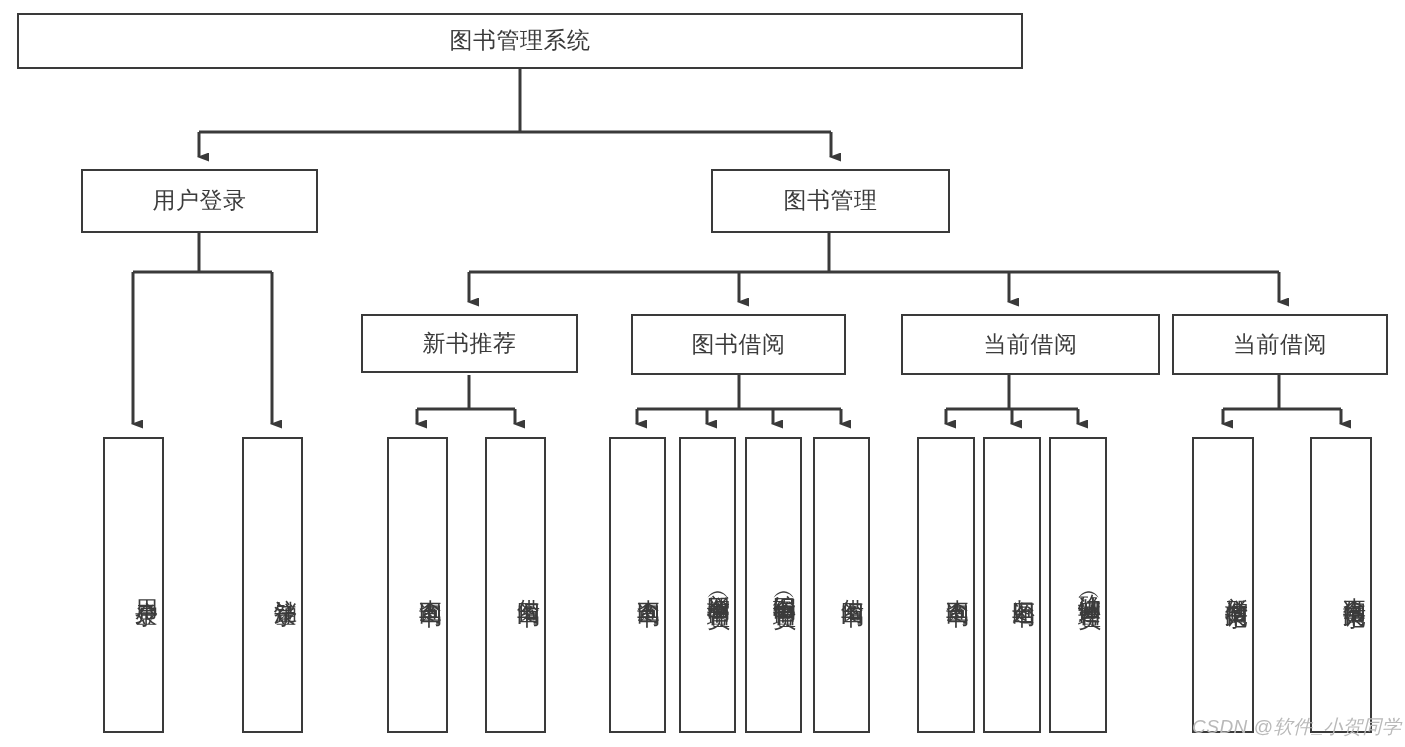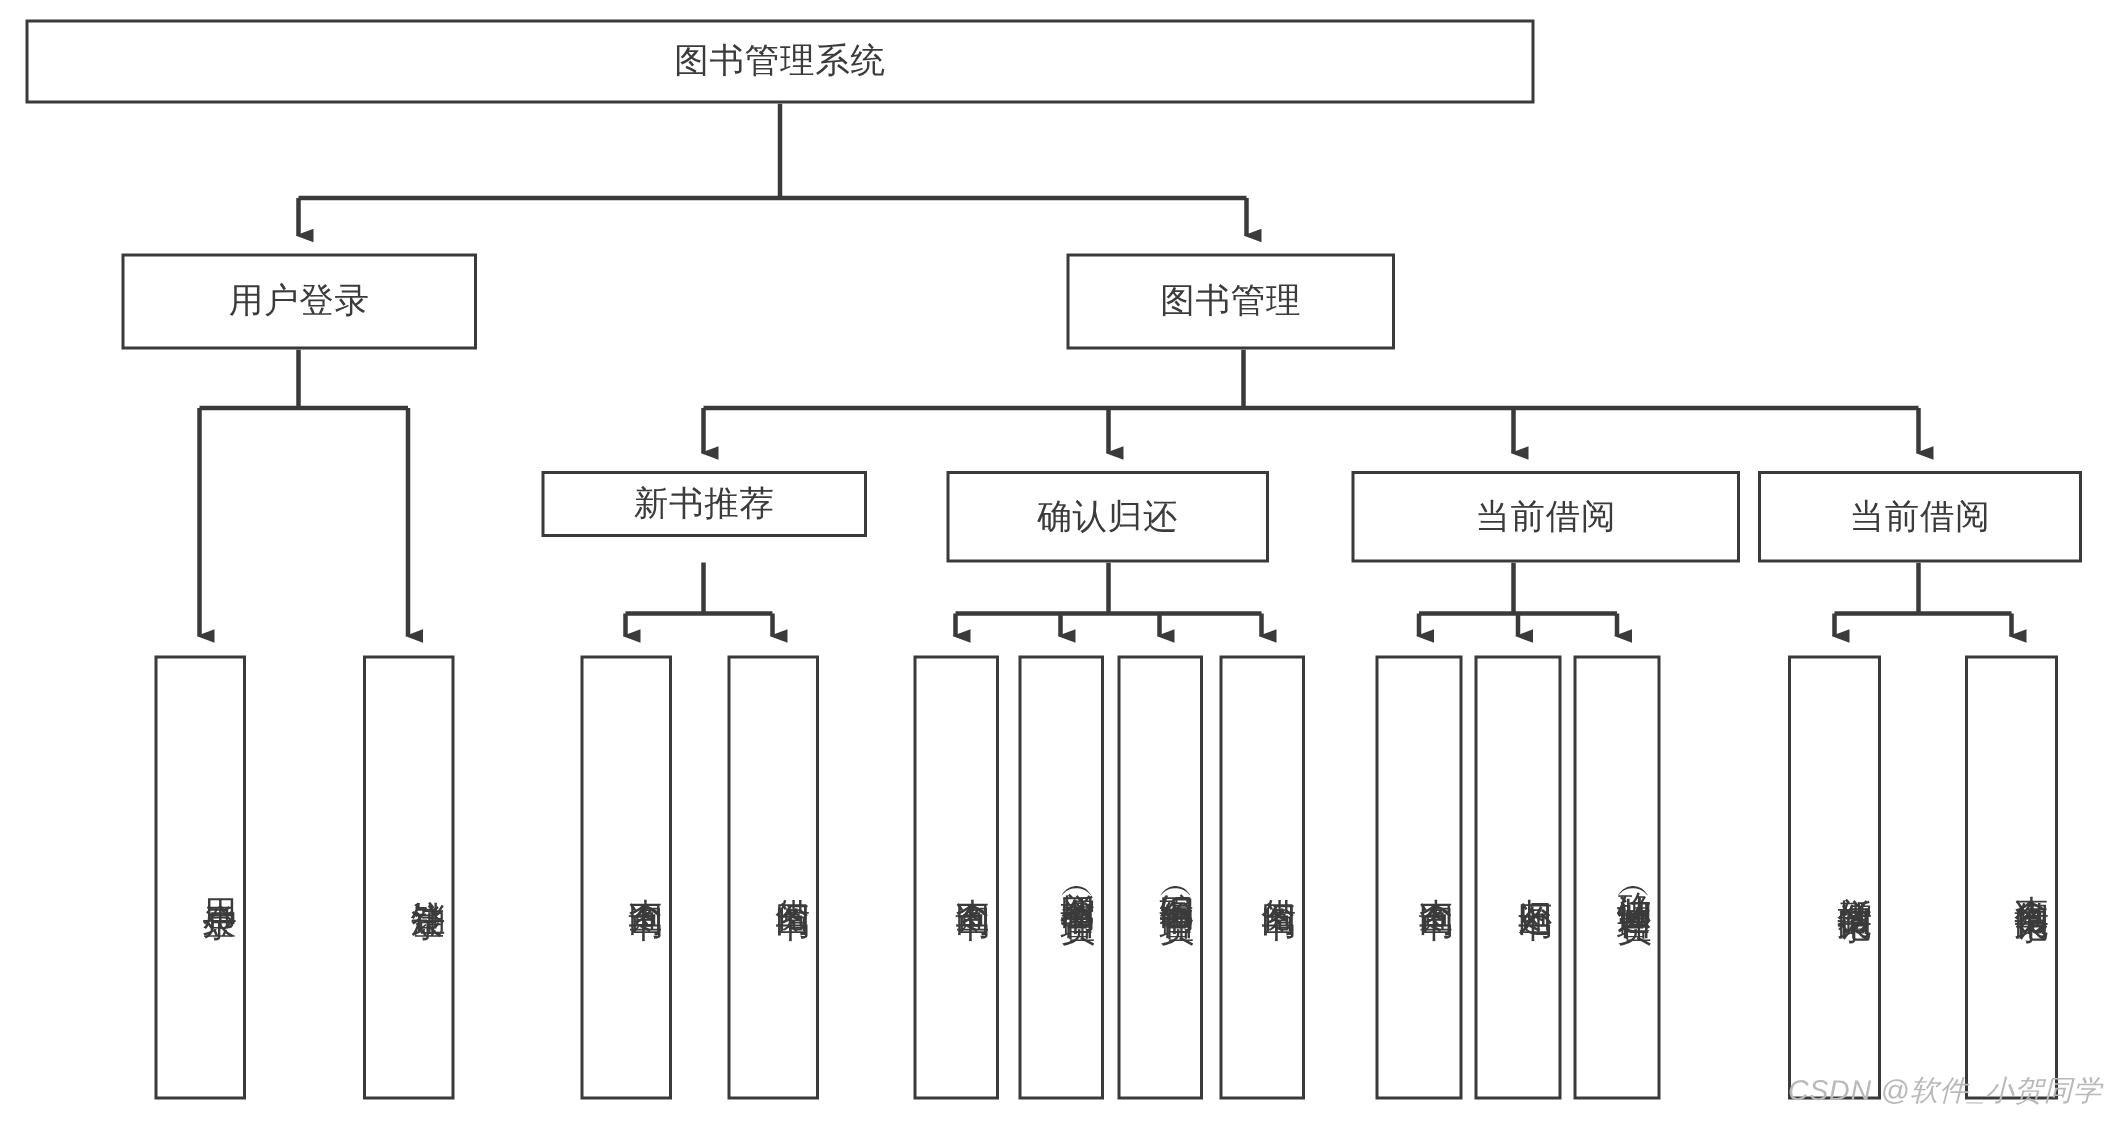--- a/index.html
+++ b/index.html
@@ -121,29 +121,29 @@
     </g>
   </svg>
 
   <div class="node horiz" id="root-node" style="left: 17px; top: 13px; width: 1006px; height: 56px;">
     <span>图书管理系统</span>
   </div>
 
   <div class="node horiz" id="l1-0" style="left: 81px; top: 169px; width: 237px; height: 64px;">
     <span>用户登录</span>
   </div>
-  <div class="node horiz" id="l1-1" style="left: 711px; top: 169px; width: 219px; height: 64px;">
+  <div class="node horiz" id="l1-1" style="left: 711px; top: 169px; width: 239px; height: 64px;">
     <span>图书管理</span>
   </div>
 
-  <div class="node horiz" id="l2-0" style="left: 361px; top: 314px; width: 217px; height: 44px;">
+  <div class="node horiz" id="l2-0" style="left: 361px; top: 314px; width: 217px; height: 59px;">
     <span>新书推荐</span>
   </div>
   <div class="node horiz" id="l2-1" style="left: 631px; top: 314px; width: 215px; height: 61px;">
-    <span>确认归还</span>
+    <span>图书借阅</span>
   </div>
   <div class="node horiz" id="l2-2" style="left: 901px; top: 314px; width: 259px; height: 61px;">
     <span>当前借阅</span>
   </div>
   <div class="node horiz" id="l2-3" style="left: 1172px; top: 314px; width: 216px; height: 61px;">
     <span>当前借阅</span>
   </div>
 
   <div class="node vert" id="lf-0" style="left: 103px; top: 437px; width: 61px; height: 296px; font-size: 23px;">
     <span class="vlabel">用户登录</span>

